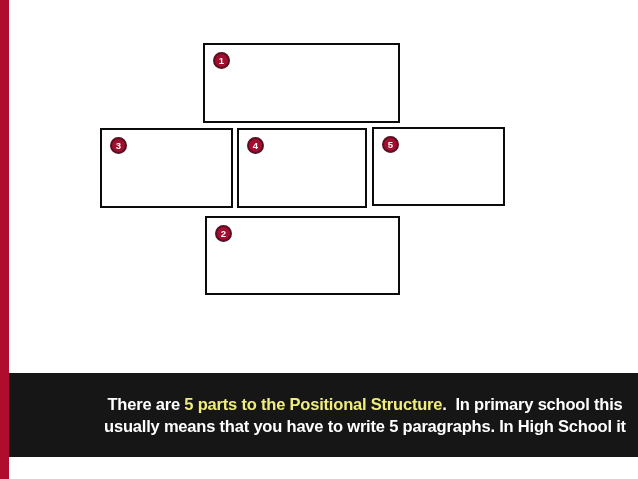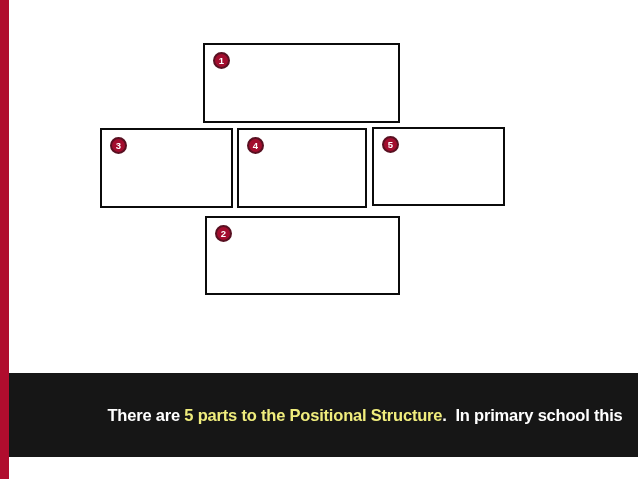--- a/index.html
+++ b/index.html
@@ -62,15 +62,16 @@
   <div class="sbox" id="box5">
     <span class="badge">5</span>
   </div>
 
   <div class="sbox" id="box2">
     <span class="badge">2</span>
   </div>
 
   <div class="caption-band">
     <div class="caption-line"><span>There are </span><span class="hl">5 parts to the Positional Structure</span><span>.  In primary school this</span></div>
+    <div class="caption-line">usually means that you have to write 5 paragraphs. In High School it</div>
   </div>
 
 </div>
 
 </body></html>

